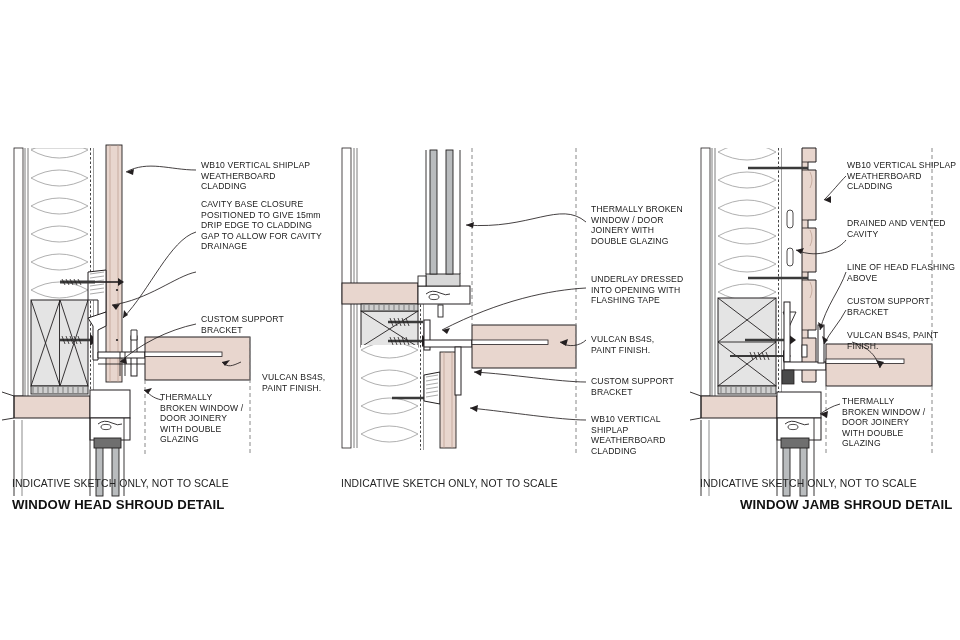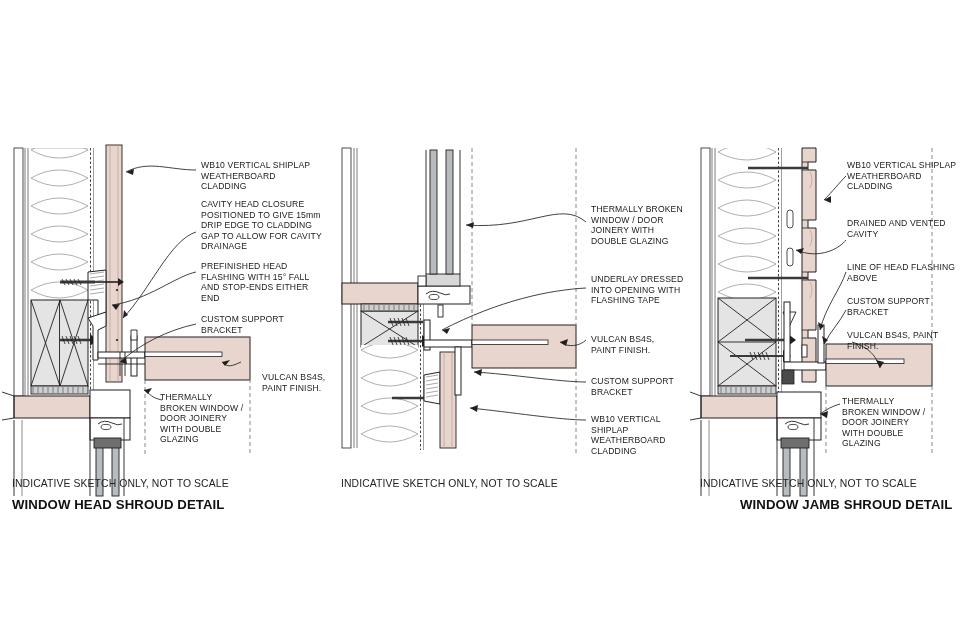--- a/index.html
+++ b/index.html
@@ -179,29 +179,25 @@
         <path d="M112 305 l8 -1 -4 6 z"></path>
         <path d="M120 362 l6 -5 1 7 z"></path>
         <path d="M222 362 l8 -2 -5 6 z"></path>
         <path d="M144 390 l8 -2 -4 6 z"></path>
       </g>
     </svg>
 
     <div class="note" style="left:201px;top:160px;">WB10 VERTICAL SHIPLAP
 WEATHERBOARD
 CLADDING</div>
-    <div class="note" style="left:201px;top:199px;">CAVITY HEAD CLOSURE
+    <div class="note" style="left:201px;top:199px;">CAVITY BASE CLOSURE
 POSITIONED TO GIVE 15mm
 DRIP EDGE TO CLADDING
 GAP TO ALLOW FOR CAVITY
 DRAINAGE</div>
-    <div class="note" style="left:201px;top:261px;">PREFINISHED HEAD
-FLASHING WITH 15° FALL
-AND STOP-ENDS EITHER
-END</div>
     <div class="note" style="left:201px;top:314px;">CUSTOM SUPPORT
 BRACKET</div>
     <div class="note" style="left:262px;top:372px;">VULCAN BS4S,
 PAINT FINISH.</div>
     <div class="note" style="left:160px;top:392px;">THERMALLY
 BROKEN WINDOW /
 DOOR JOINERY
 WITH DOUBLE
 GLAZING</div>
 

